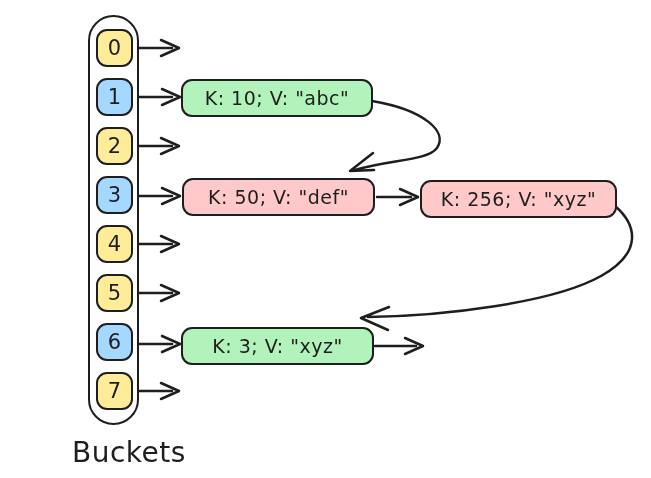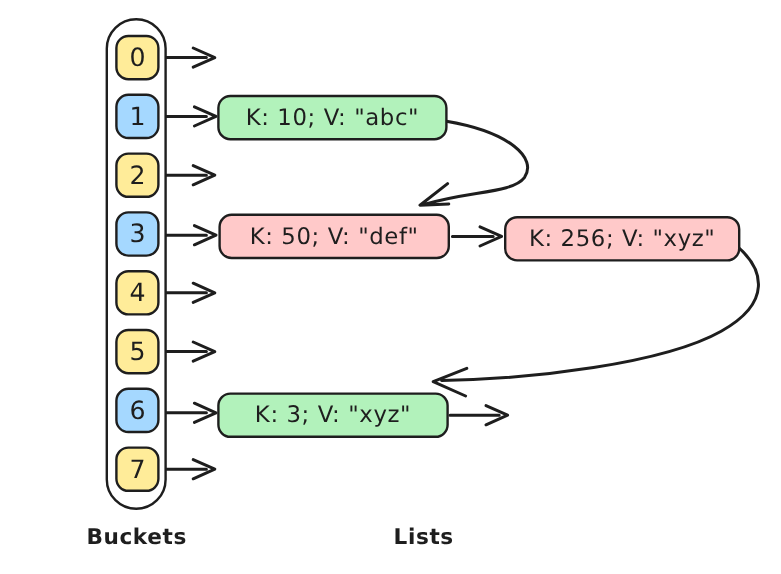--- a/index.html
+++ b/index.html
@@ -35,23 +35,22 @@
     position:absolute;height:38px;
     border:2.5px solid var(--ink);
     border-radius:11px;
     display:flex;align-items:center;justify-content:center;
     font-size:19px;line-height:1;
     letter-spacing:0.5px;
     white-space:nowrap;
   }
   .caption{
     position:absolute;
-    font-size:18px;line-height:1;
+    font-size:28px;line-height:1;
     letter-spacing:0.5px;
-    font-weight:bold;
   }
   svg.arrows{
     position:absolute;left:0;top:0;width:651px;height:478px;
     pointer-events:none;
   }
   svg.arrows path{
     stroke:var(--ink);
     stroke-width:2.5;
     fill:none;
     stroke-linecap:round;
@@ -93,15 +92,14 @@
   <div class="bucket" style="top: 274px; background-color: rgb(255, 236, 153);">5</div>
   <div class="bucket" style="top: 323px; background-color: rgb(165, 216, 255);">6</div>
   <div class="bucket" style="top: 372px; background-color: rgb(255, 236, 153);">7</div>
 
   <div class="node" style="left: 181px; top: 79px; width: 192px; background-color: rgb(178, 242, 187);">K: 10; V: "abc"</div>
   <div class="node" style="left: 182px; top: 178px; width: 193px; background-color: rgb(255, 201, 201);">K: 50; V: "def"</div>
   <div class="node" style="left: 420px; top: 180px; width: 197px; background-color: rgb(255, 201, 201);">K: 256; V: "xyz"</div>
   <div class="node" style="left: 181px; top: 327px; width: 193px; background-color: rgb(178, 242, 187);">K: 3; V: "xyz"</div>
 
   <div class="caption" style="left:72px;top:439px">Buckets</div>
-  <div class="caption" style="left:328px;top:439px">Lists</div>
 
 </div>
 
 </body></html>

